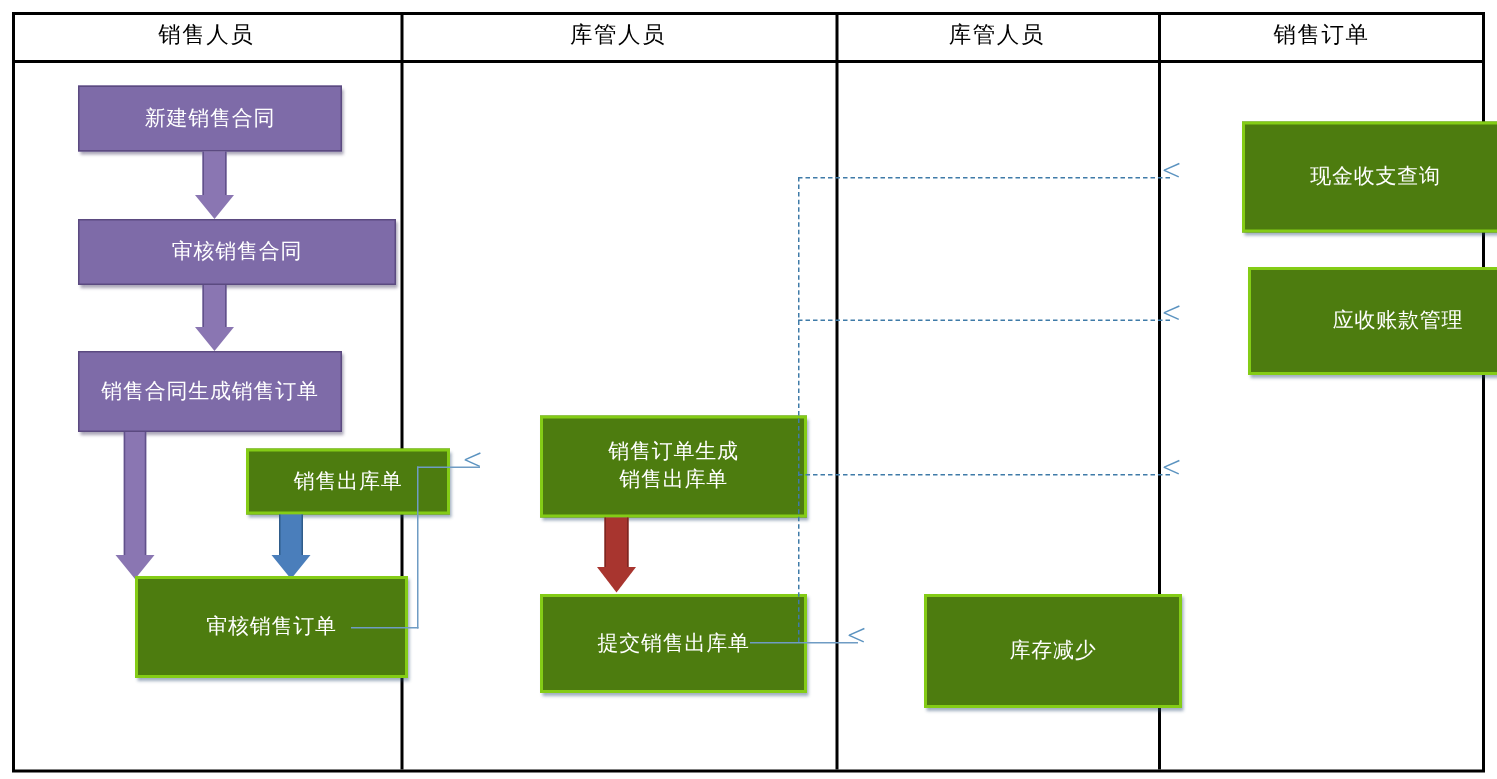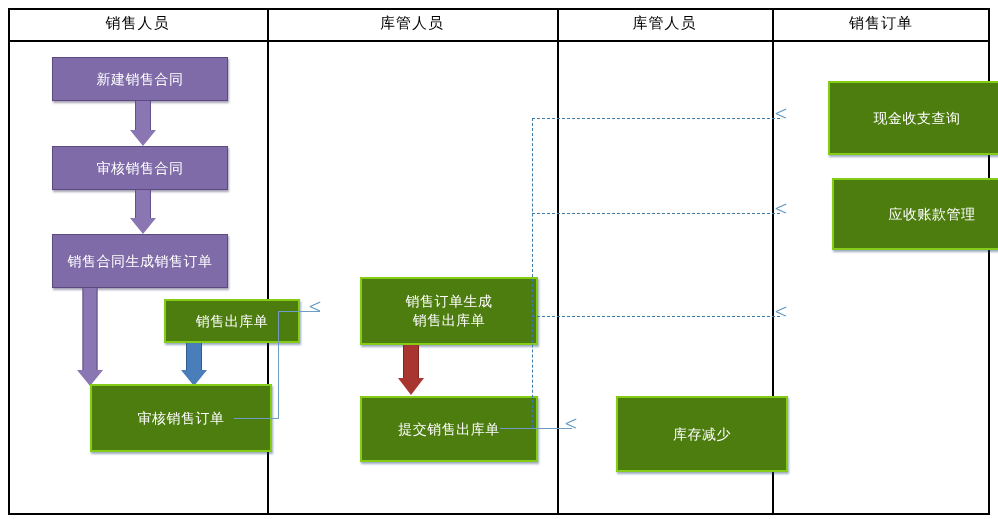--- a/index.html
+++ b/index.html
@@ -64,21 +64,21 @@
   <div class="lane-header" style="left:557px;width:215px;">库管人员</div>
   <div class="lane-header" style="left:772px;width:218px;">销售订单</div>
 
   <div class="box purple" style="left:52px;top:57px;width:176px;height:44px;">新建销售合同</div>
 
   <div class="blockarrow ba-purple" style="left:121px;top:101px;width:44px;height:45px;">
     <div class="shaft" style="width:14px;height:30px;"></div>
     <div class="head" style="border-top:16px solid #8a76b2;"></div>
   </div>
 
-  <div class="box purple" style="left:52px;top:146px;width:176px;height:44px;">审核销售合同</div>
+  <div class="box purple" style="left:52px;top:146px;width:212px;height:44px;">审核销售合同</div>
 
   <div class="blockarrow ba-purple" style="left:121px;top:190px;width:44px;height:44px;">
     <div class="shaft" style="width:14px;height:29px;"></div>
     <div class="head" style="border-top:16px solid #8a76b2;"></div>
   </div>
 
   <div class="box purple" style="left:52px;top:234px;width:176px;height:54px;flex-direction:row;">
     <span>销售合同生成</span>
     <span>销售订单</span>
   </div>

